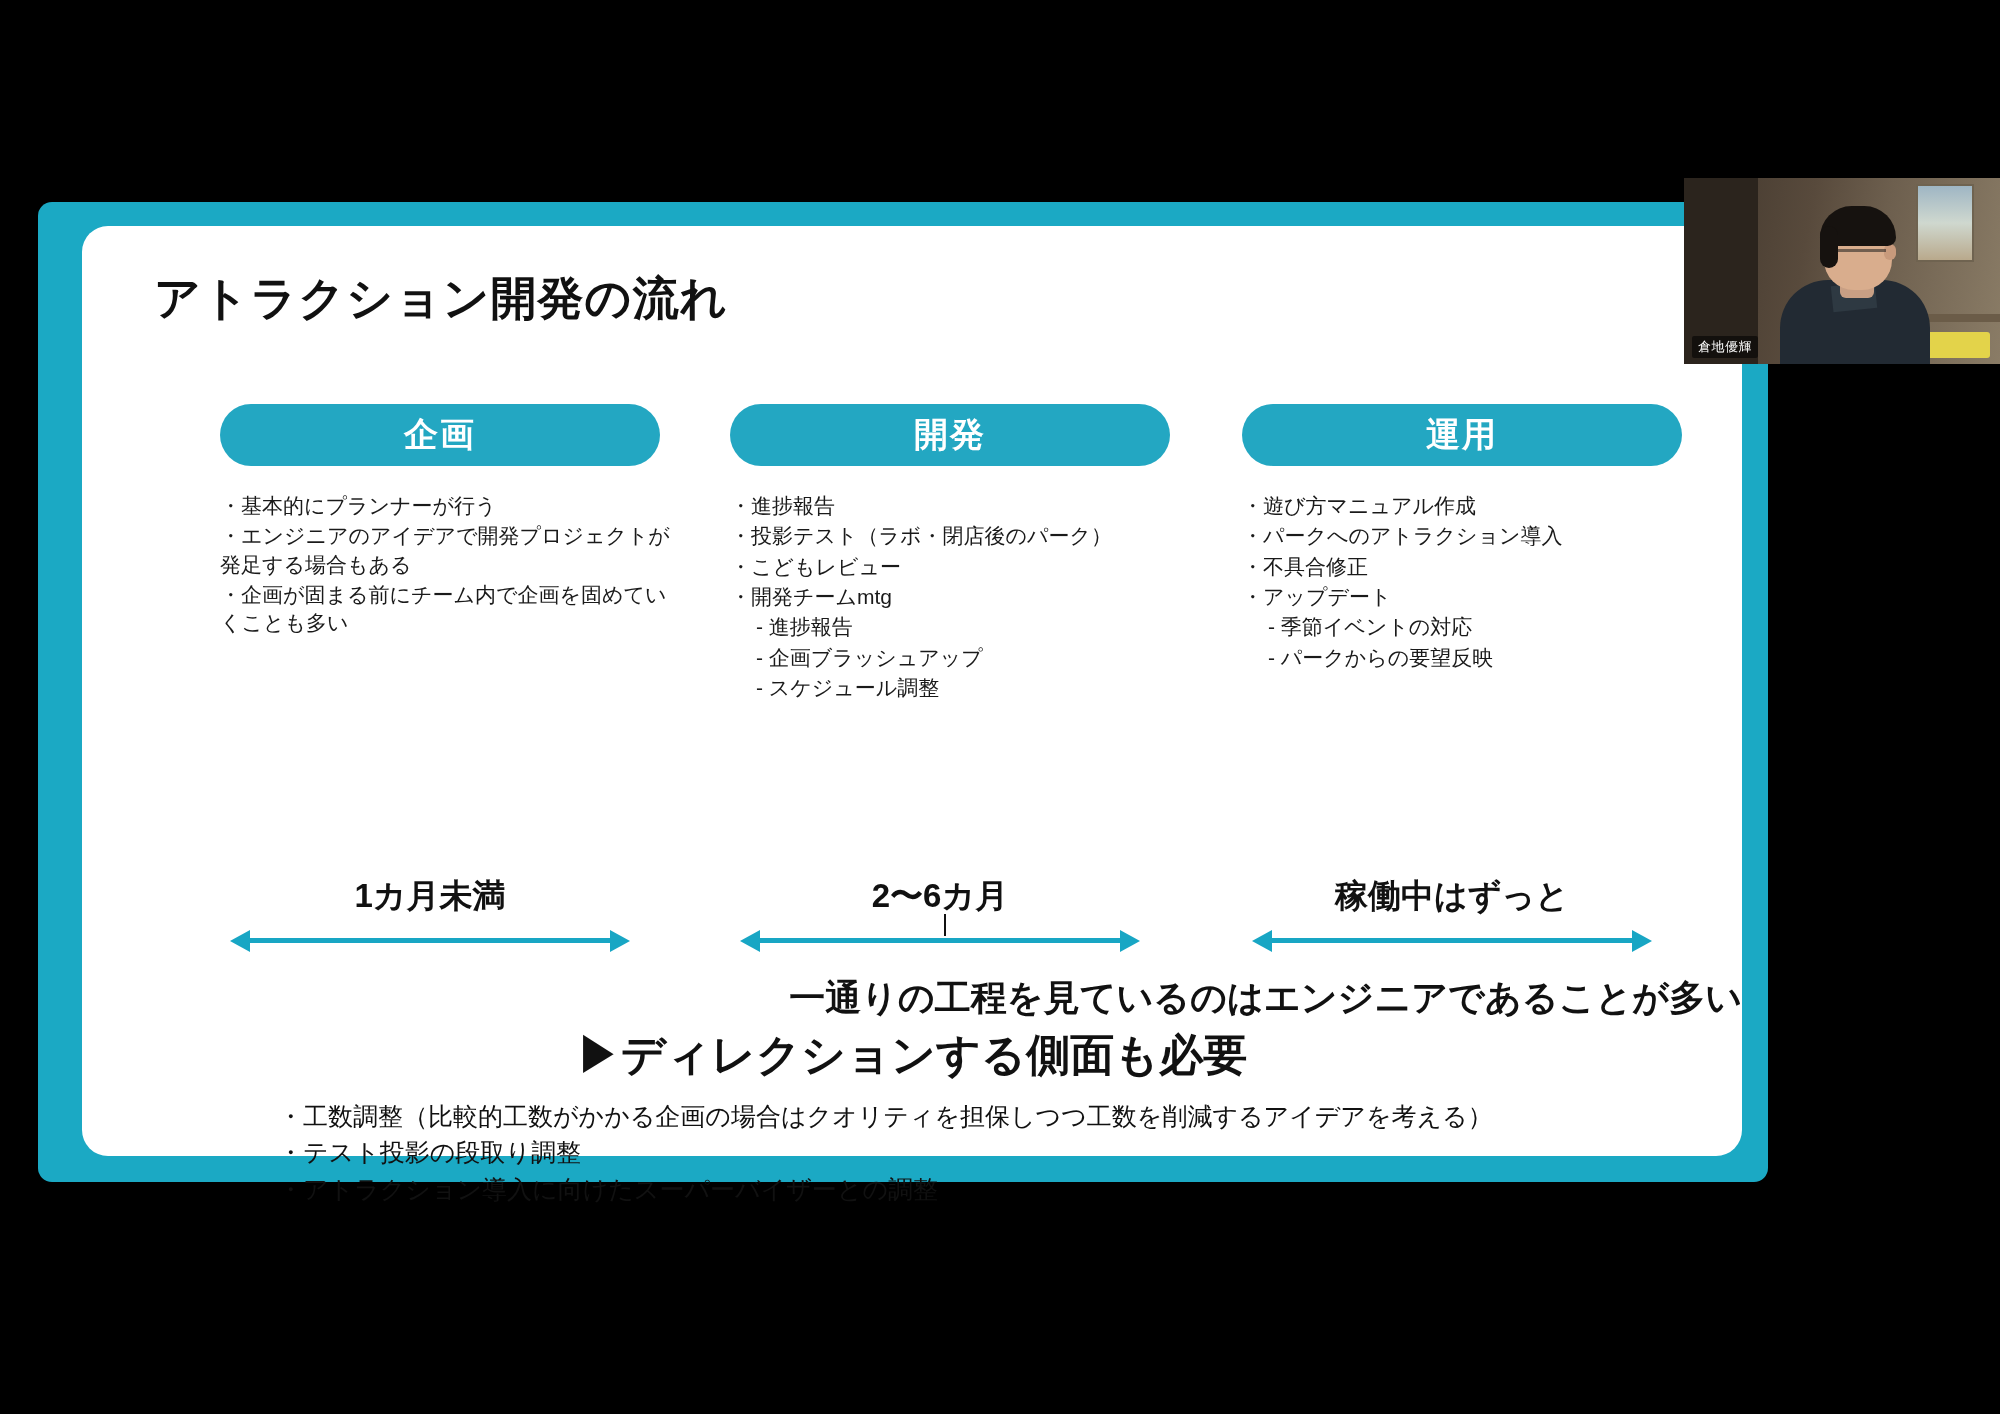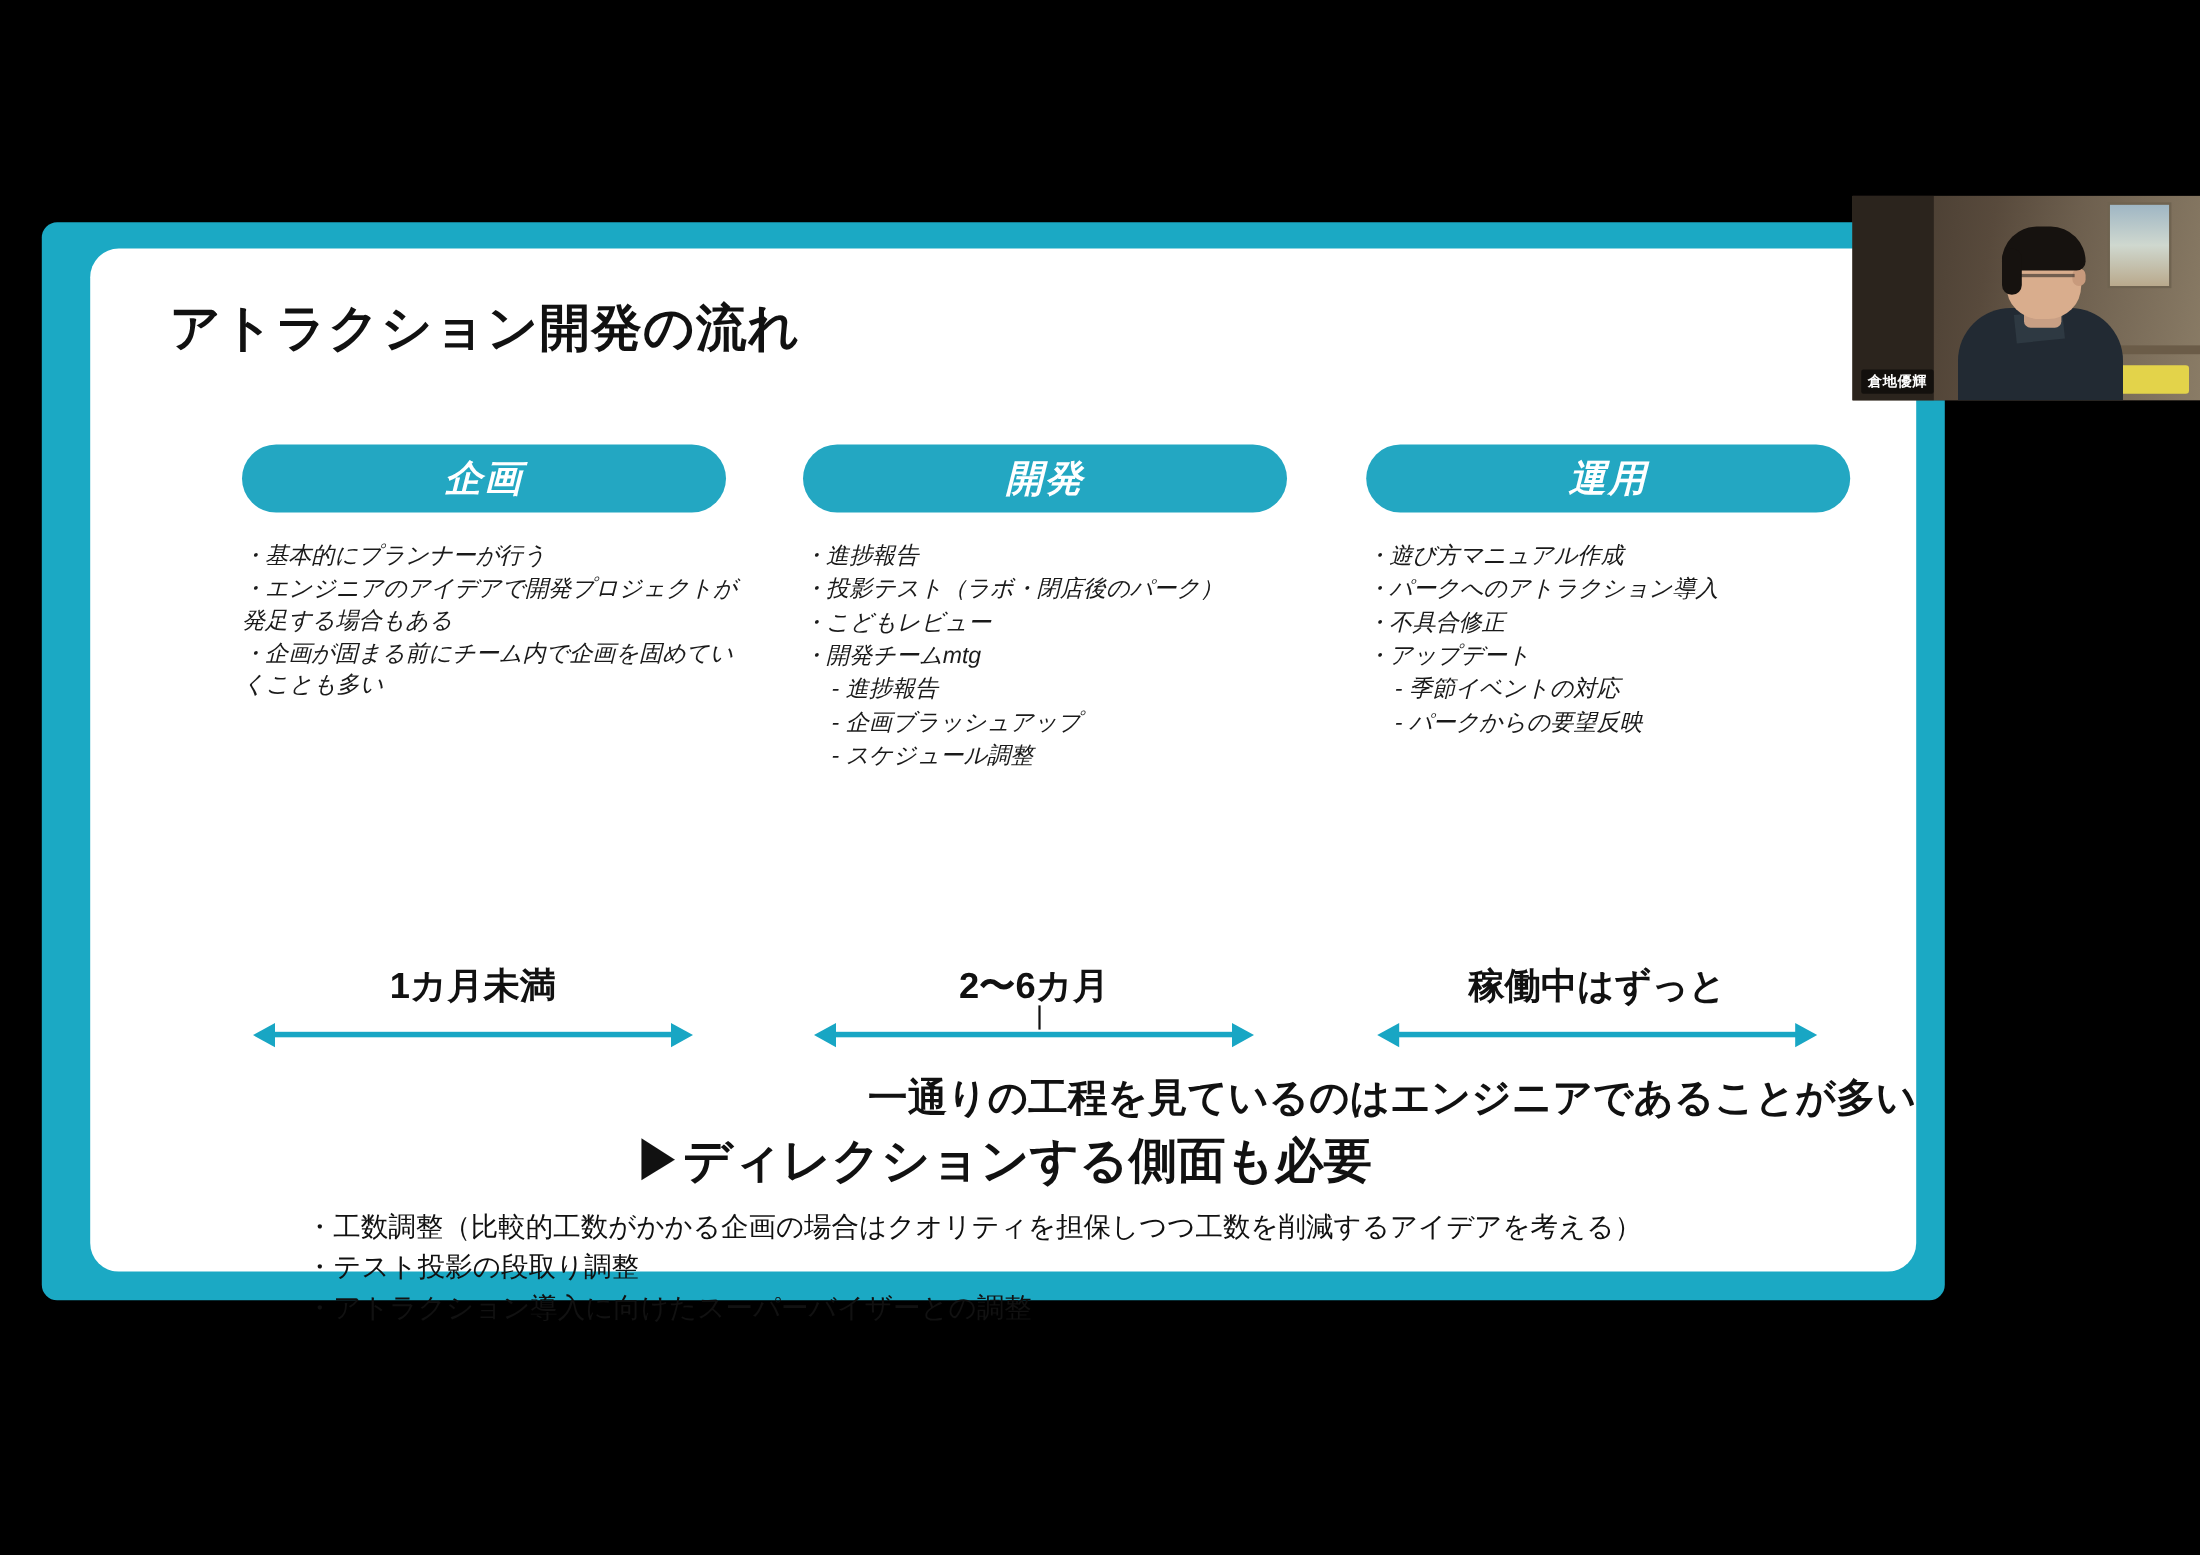--- a/index.html
+++ b/index.html
@@ -52,21 +52,20 @@
     white-space: nowrap;
   }
 
   
   .columns {
     position: absolute;
     left: 0;
     top: 178px;
     width: 100%;
     height: 480px;
-    font-style: italic;
   }
   .column {
     position: absolute;
     top: 0;
     width: 440px;
   }
   .col-0 { left: 138px; }
   .col-1 { left: 648px; }
   .col-2 { left: 1160px; }
 
@@ -304,21 +303,20 @@
   .wc-name {
     position: absolute;
     left: 8px;
     bottom: 6px;
     padding: 2px 6px;
     background: rgba(0,0,0,0.55);
     color: #ffffff;
     font-size: 13px;
     border-radius: 2px;
     letter-spacing: 0.5px;
-    font-weight: bold;
   }
 
   
   .cursor {
     position: absolute;
     left: 862px;
     top: 688px;
     width: 2px;
     height: 22px;
     background: #111;

